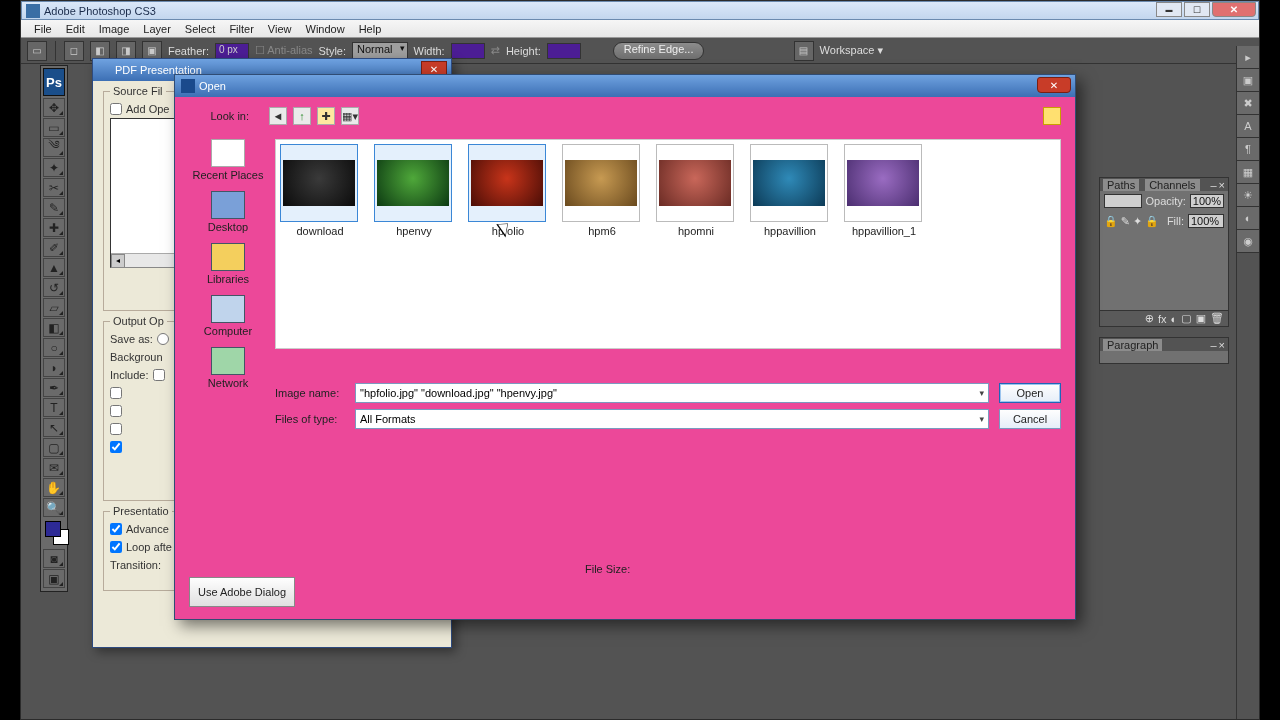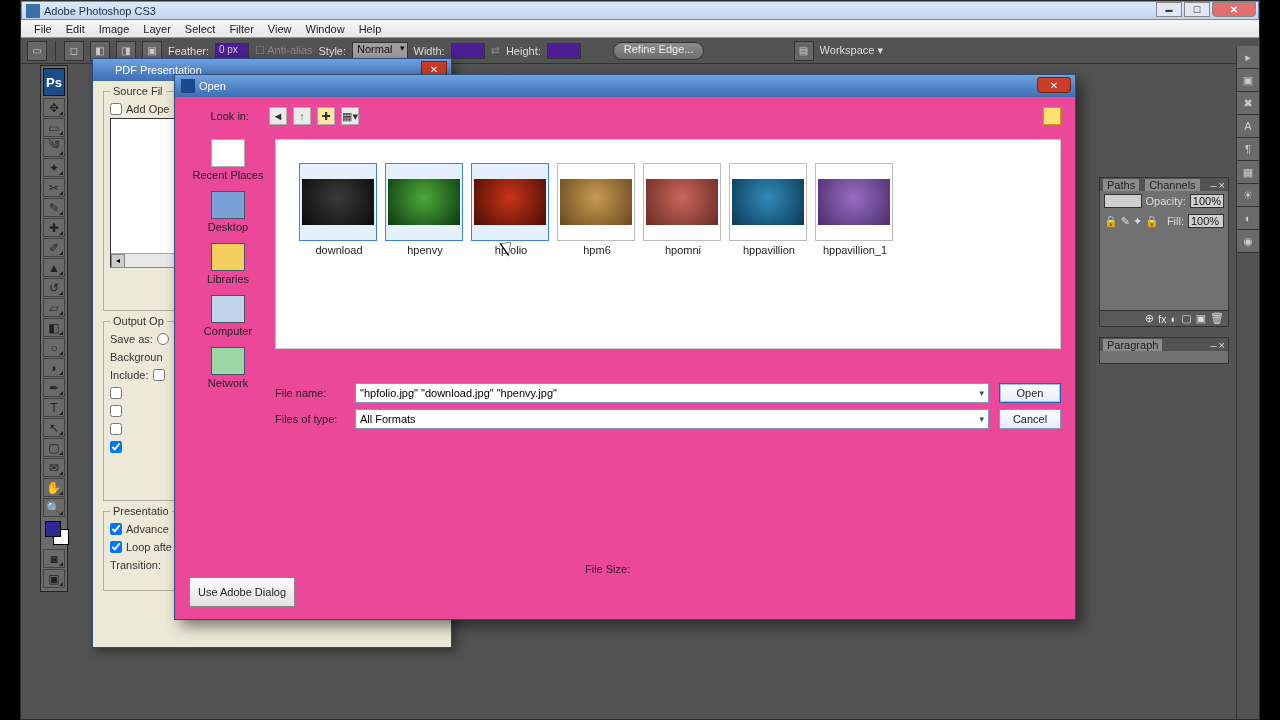--- a/index.html
+++ b/index.html
@@ -80,21 +80,21 @@
 .look-row .fsprite{ width:18px; height:18px; border:1px solid #c9a000; background:#ffe070; margin-left:auto }
 
 .places{ position:absolute; left:14px; top:42px; width:78px; }
 .places .p{ text-align:center; margin-bottom:10px; color:#222 }
 .places .p .ic{ width:34px; height:28px; margin:0 auto 2px; background:#7aa0d8; border:1px solid #456; }
 .places .p.recent .ic{ background:#fff; border:1px solid #aaa }
 .places .p.lib .ic{ background:#f4cf5d }
 .places .p.comp .ic{ background:#c0d4ec }
 .places .p.net .ic{ background:#9fd6a8 }
 
-.filearea{ position:absolute; left:100px; top:42px; right:14px; height:210px; background:#fff; border:1px solid #ccc; padding:23px; display:flex; gap:6px; align-items:flex-start }
+.filearea{ position:absolute; left:100px; top:42px; right:14px; height:210px; background:#fff; border:1px solid #ccc; padding:4px; display:flex; gap:14px; align-items:flex-start }
 .thumb{ width:80px; text-align:center; color:#222; position:relative }
 .thumb .box{ width:78px; height:78px; border:1px solid #bbb; background:#fff; display:flex; align-items:center; justify-content:center; margin-bottom:3px }
 .thumb.sel .box{ border:1px solid #3b87d6; background:#e4f0fc }
 .thumb .sw{ width:72px; height:46px; }
 .thumb .nm{ font-size:11px }
 .cursor{ position:absolute; width:14px; height:18px; pointer-events:none }
 .cursor::before{content:"";position:absolute;left:0;top:0;border-left:10px solid #000;border-top:6px solid transparent;border-bottom:10px solid transparent;transform:rotate(-35deg)}
 .cursor::after{content:"";position:absolute;left:1px;top:1px;border-left:8px solid #fff;border-top:5px solid transparent;border-bottom:8px solid transparent;transform:rotate(-35deg)}
 
 .form-rows{ position:absolute; left:100px; top:286px; right:14px }
@@ -383,21 +383,21 @@
           <div class="thumb">
             <div class="box">
               <div class="sw" style="background:radial-gradient(circle at 50% 40%,#9a6cc2,#4b2e70)"></div>
             </div>
             <div class="nm">hppavillion_1</div>
           </div>
         </div>
 
     <div class="form-rows">
       <div class="fr">
-        <span class="l">File name:</span>
+        <span class="l">Image name:</span>
         <div class="combo">
               <span>"hpfolio.jpg" "download.jpg" "hpenvy.jpg"</span>
             </div>
         <div class="btn primary">Open</div>
       </div>
       <div class="fr">
         <span class="l">Files of type:</span>
         <div class="combo">
               <span>All Formats</span>
             </div>

